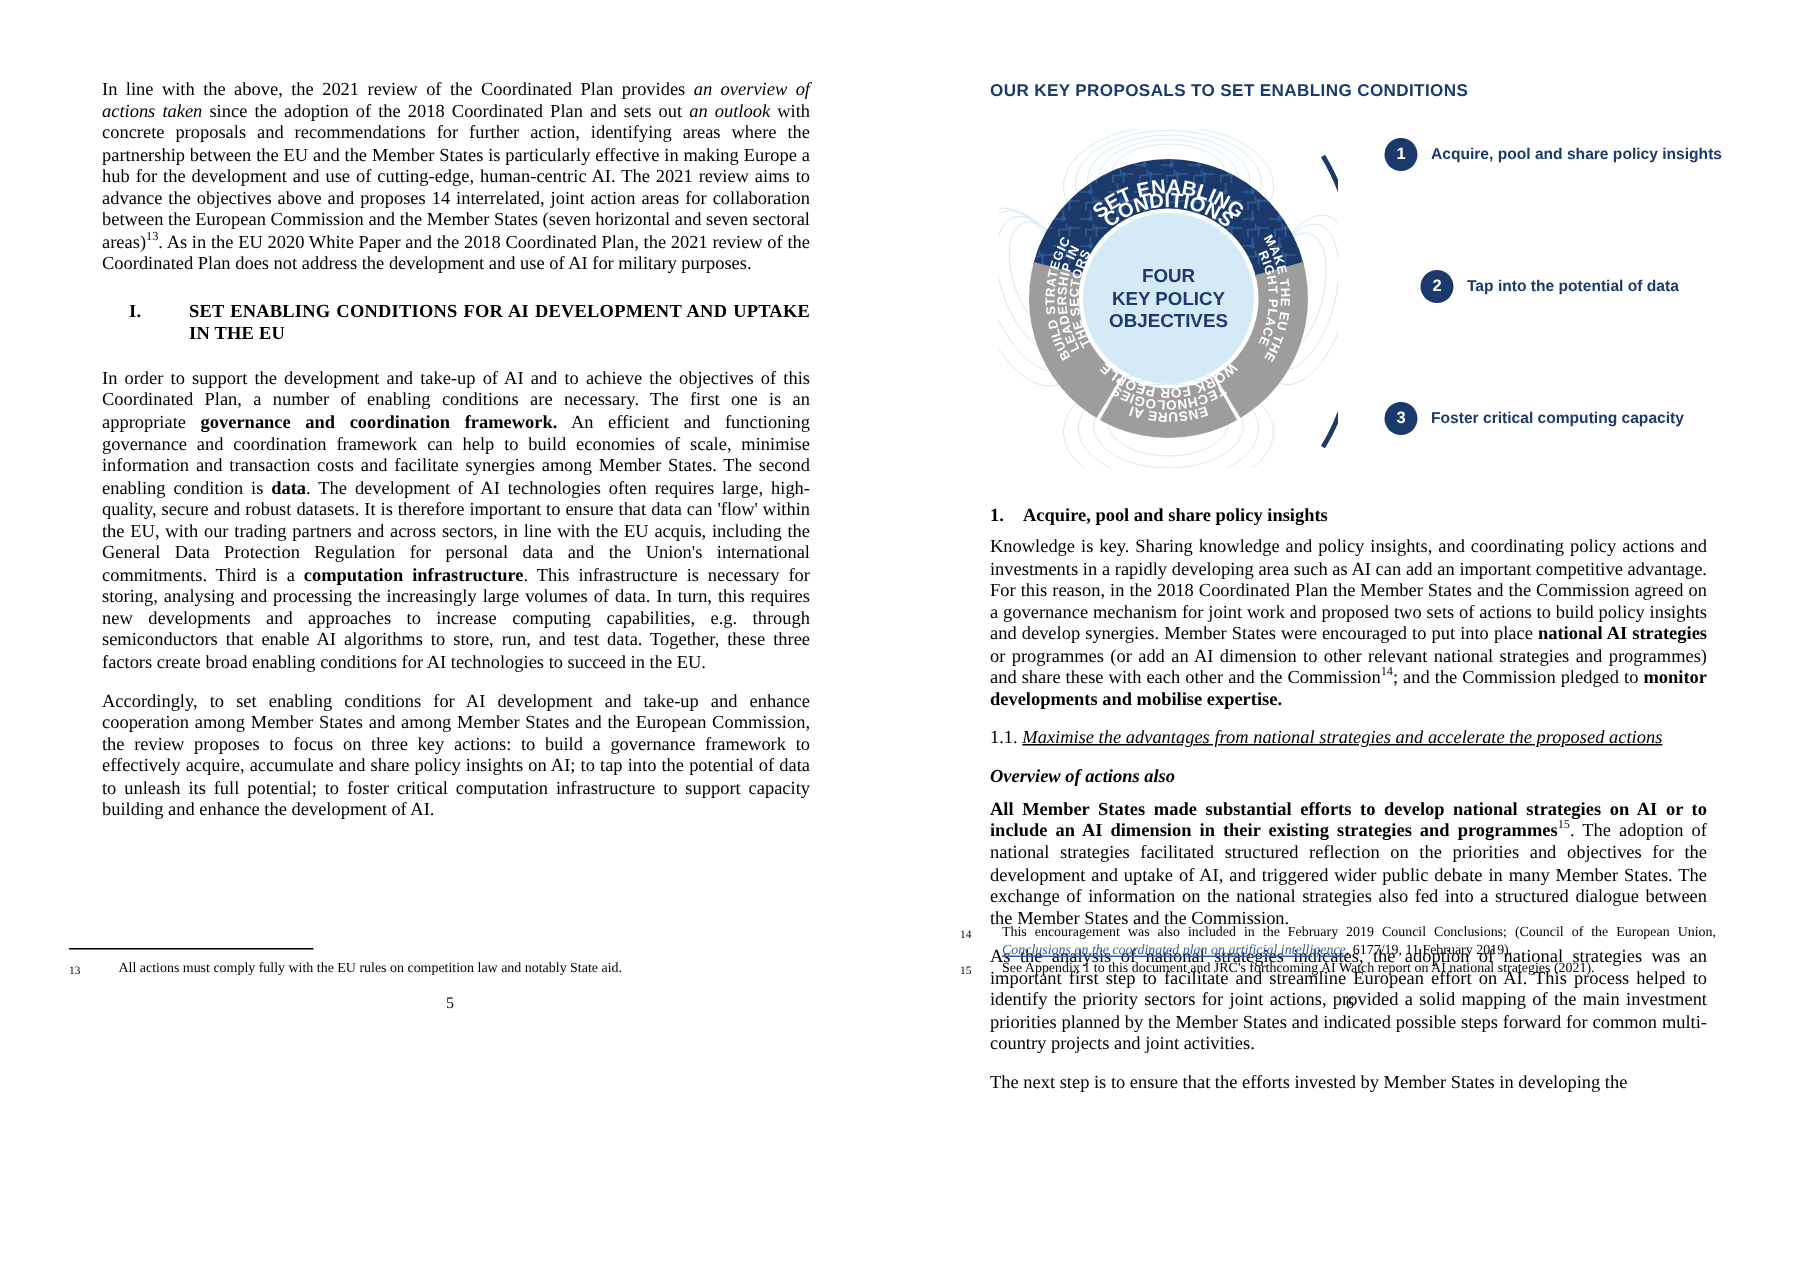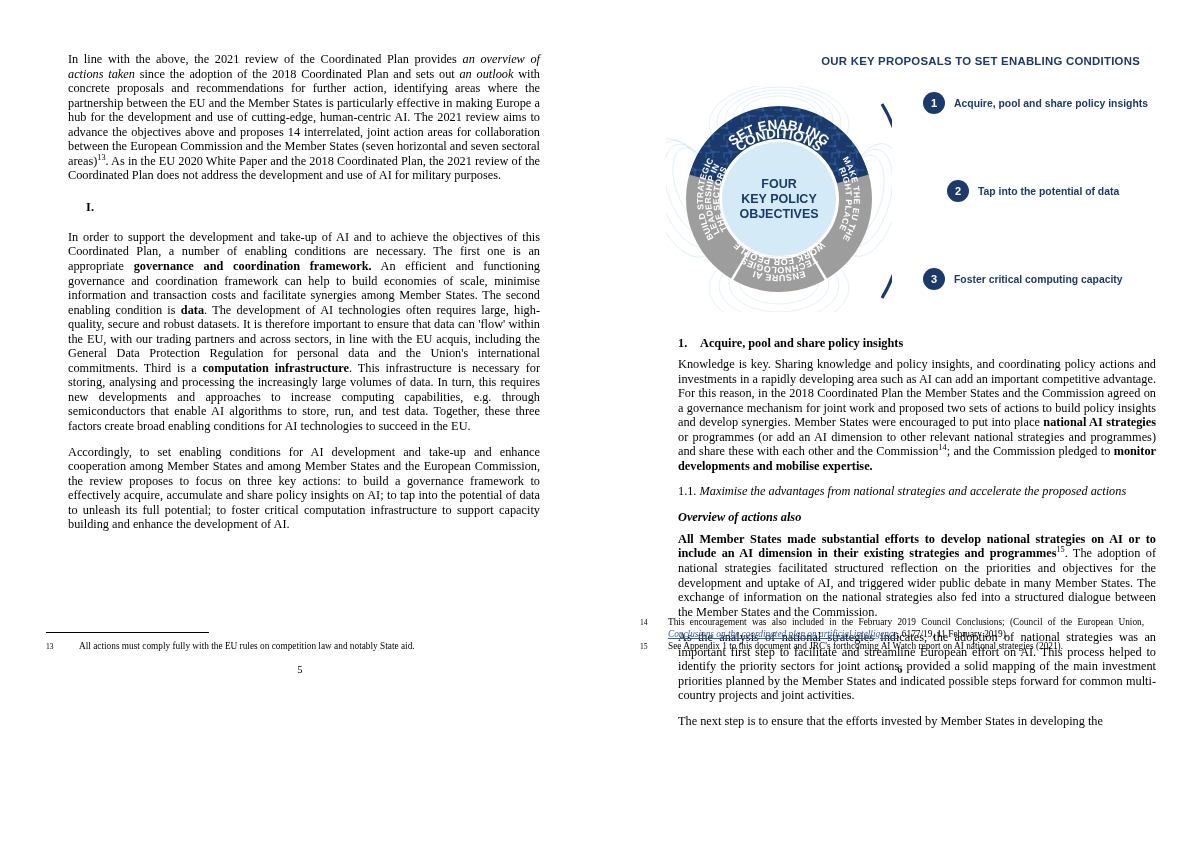--- a/index.html
+++ b/index.html
@@ -26,24 +26,24 @@
 
   .col {
     position: absolute;
     top: 52px;
     font-size: 12.3px;
     line-height: 14.55px;
     text-align: justify;
     color: #000;
   }
   .page-left .col  { left: 68px;  width: 472px; }
-  .page-right .col { left: 60px;  width: 478px; margin-left: 18px; }
+  .page-right .col { left: 60px;  width: 478px; }
 
   p.body { margin: 0 0 11px 0; text-align: justify; }
-  .i  { font-style: italic; }
+  .i  { font-style: italic; text-decoration: underline; }
   sup { font-size: 8.2px; vertical-align: super; line-height: 0; }
 
   
   .sec-head {
     display: flex;
     margin: 17px 0 15px 0;
     font-weight: bold;
     font-size: 12.3px;
     line-height: 15px;
     letter-spacing: 0.15px;
@@ -122,21 +122,21 @@
     left: 60px;
     top: 50px;
     width: 480px;
     height: 262px;
   }
   .fig-title {
     position: absolute;
     top: 5px;
     left: 0;
     width: 480px;
-    text-align: right;
+    text-align: left;
     font-family: "Liberation Sans", sans-serif;
     font-weight: bold;
     font-size: 11.4px;
     letter-spacing: 0.25px;
     color: #1b3a6b;
   }
   .donut-wrap {
     position: absolute;
     left: 6px;
     top: 36px;
@@ -184,20 +184,21 @@
 </head>
 <body>
 
 <div class="page page-left">
   <div class="col">
 
     <p class="body">In line with the above, the 2021 review of the Coordinated Plan provides <i>an overview of actions taken</i> since the adoption of the 2018 Coordinated Plan and sets out <i>an outlook</i> with concrete proposals and recommendations for further action, identifying areas where the partnership between the EU and the Member States is particularly effective in making Europe a hub for the development and use of cutting-edge, human-centric AI. The 2021 review aims to advance the objectives above and proposes 14 interrelated, joint action areas for collaboration between the European Commission and the Member States (seven horizontal and seven sectoral areas)<sup>13</sup>. As in the EU 2020 White Paper and the 2018 Coordinated Plan, the 2021 review of the Coordinated Plan does not address the development and use of AI for military purposes.</p>
 
     <div class="sec-head">
       <span class="num">I.</span>
+      <span class="txt">SET ENABLING CONDITIONS FOR AI DEVELOPMENT AND UPTAKE IN THE EU</span>
     </div>
 
     <p class="body">In order to support the development and take-up of AI and to achieve the objectives of this Coordinated Plan, a number of enabling conditions are necessary. The first one is an appropriate <b>governance and coordination framework.</b> An efficient and functioning governance and coordination framework can help to build economies of scale, minimise information and transaction costs and facilitate synergies among Member States. The second enabling condition is <b>data</b>. The development of AI technologies often requires large, high-quality, secure and robust datasets. It is therefore important to ensure that data can 'flow' within the EU, with our trading partners and across sectors, in line with the EU acquis, including the General Data Protection Regulation for personal data and the Union's international commitments. Third is a <b>computation infrastructure</b>. This infrastructure is necessary for storing, analysing and processing the increasingly large volumes of data. In turn, this requires new developments and approaches to increase computing capabilities, e.g. through semiconductors that enable AI algorithms to store, run, and test data. Together, these three factors create broad enabling conditions for AI technologies to succeed in the EU.</p>
     <p class="body">Accordingly, to set enabling conditions for AI development and take-up and enhance cooperation among Member States and among Member States and the European Commission, the review proposes to focus on three key actions: to build a governance framework to effectively acquire, accumulate and share policy insights on AI; to tap into the potential of data to unleash its full potential; to foster critical computation infrastructure to support capacity building and enhance the development of AI.</p>
   </div>
 
   <div class="footnotes">
     <div class="fn-rule"></div>
     <div class="fn-row">
       <span class="mark">13</span>

